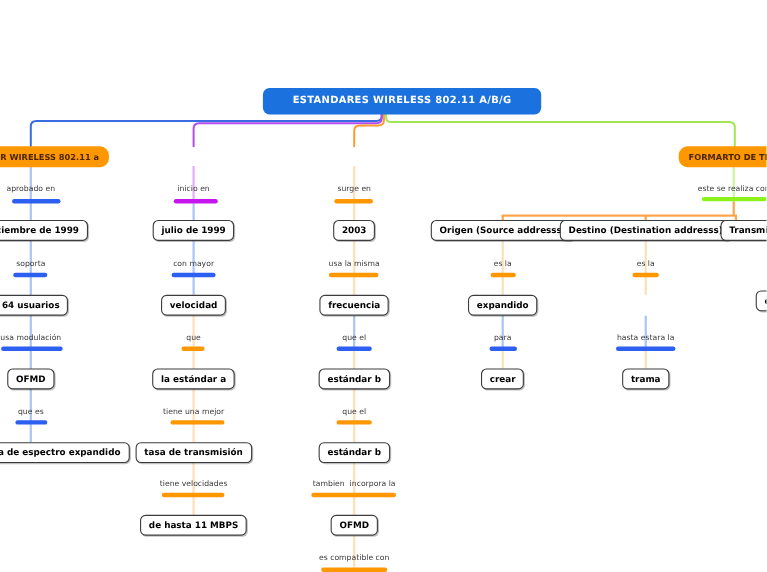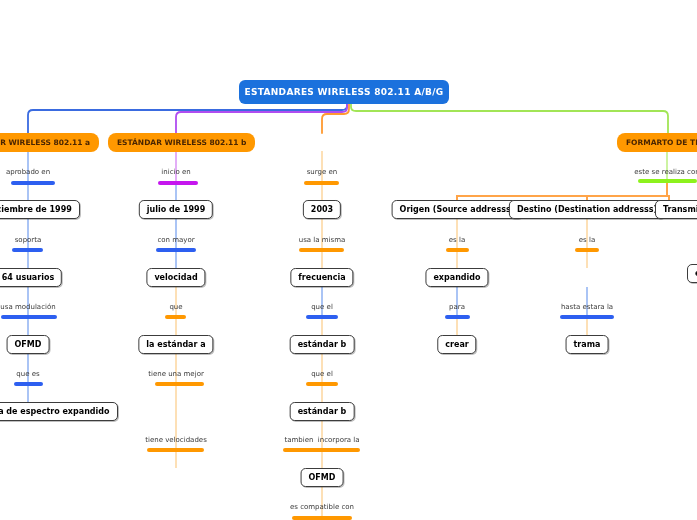--- a/index.html
+++ b/index.html
@@ -1,19 +1,19 @@
 <!DOCTYPE html>
 <html><head>
 <meta charset="utf-8">
 <style>
   html,body{margin:0;padding:0;background:#fff;}
   .canvas{position:relative;width:697px;height:520px;background:#ffffff;overflow:hidden;
           font-family:"DejaVu Sans","Liberation Sans",sans-serif;}
   svg.wires{position:absolute;left:0;top:0;pointer-events:none;}
-  .title{position:absolute;left:239px;top:80px;width:210px;height:24px;background:#1b71dd;
+  .title{position:absolute;left:239px;top:80px;width:253px;height:24px;background:#1b71dd;
          border-radius:6px;color:#ffffff;font-weight:bold;font-size:9px;letter-spacing:.3px;
          display:flex;align-items:center;justify-content:center;white-space:pre;}
   .hdr{position:absolute;top:133px;height:19px;background:#ff9800;border-radius:8px;
        color:#4a2500;font-weight:bold;font-size:7.5px;display:flex;align-items:center;
        padding:0 9px;white-space:pre;box-sizing:border-box;}
   .node{position:absolute;background:#fff;border:1.4px solid #3c3c3c;border-radius:5px;
         font-weight:bold;font-size:8px;color:#000;padding:4px 7px;white-space:pre;
         box-shadow:1px 1px 0 rgba(0,0,0,.25);}
   .node.c{transform:translateX(-50%);}
   .lbl{position:absolute;font-size:7px;color:#3a3a3a;transform:translateX(-50%);white-space:pre;}
@@ -53,21 +53,20 @@
   <div class="vl porange" style="left:456px;top:219px;height:49px"></div>
   <div class="vl pblue" style="left:456px;top:287px;height:29px"></div>
   <div class="vl porange" style="left:456px;top:316px;height:19px"></div>
   <div class="vl porange" style="left:586px;top:219px;height:49px"></div>
   <div class="vl pblue" style="left:586px;top:287px;height:29px"></div>
   <div class="vl porange" style="left:586px;top:316px;height:19px"></div>
 
   <div class="title">ESTANDARES WIRELESS 802.11 A/B/G</div>
 
   <div class="hdr" style="left:-48px">ESTÁNDAR WIRELESS 802.11 a</div>
-  <div class="hdr" style="left:108px">ESTÁNDAR WIRELESS 802.11 b</div>
   <div class="hdr" style="left:617px">FORMARTO DE TRAMA</div>
 
   <div class="lbl" style="left:28px;top:168px">aprobado en</div>
   <div class="bar blue" style="left:11px;top:181px;width:44px"></div>
   <div class="node" style="left:-20px;top:200px">diciembre de 1999</div>
   <div class="lbl" style="left:28px;top:236px">soporta</div>
   <div class="bar blue" style="left:12px;top:248px;width:31px"></div>
   <div class="node c" style="left:28px;top:268px">64 usuarios</div>
   <div class="lbl" style="left:28px;top:303px">usa modulación</div>
   <div class="bar blue" style="left:1px;top:315px;width:56px"></div>
@@ -80,22 +79,24 @@
   <div class="bar magenta" style="left:158px;top:181px;width:40px"></div>
   <div class="node c" style="left:176px;top:200px">julio de 1999</div>
   <div class="lbl" style="left:176px;top:236px">con mayor</div>
   <div class="bar blue" style="left:156px;top:248px;width:40px"></div>
   <div class="node c" style="left:176px;top:268px">velocidad</div>
   <div class="lbl" style="left:176px;top:303px">que</div>
   <div class="bar orange" style="left:165px;top:315px;width:21px"></div>
   <div class="node c" style="left:176px;top:335px">la estándar a</div>
   <div class="lbl" style="left:176px;top:370px">tiene una mejor</div>
   <div class="bar orange" style="left:155px;top:382px;width:49px"></div>
+  <div class="node c" style="left:176px;top:402px">tasa de transmisión</div>
   <div class="lbl" style="left:176px;top:436px">tiene velocidades</div>
   <div class="bar orange" style="left:147px;top:448px;width:57px"></div>
+  <div class="node c" style="left:176px;top:468px">de hasta 11 MBPS</div>
 
   <div class="lbl" style="left:322px;top:168px">surge en</div>
   <div class="bar orange" style="left:304px;top:181px;width:35px"></div>
   <div class="node c" style="left:322px;top:200px">2003</div>
   <div class="lbl" style="left:322px;top:236px">usa la misma</div>
   <div class="bar orange" style="left:299px;top:248px;width:45px"></div>
   <div class="node c" style="left:322px;top:268px">frecuencia</div>
   <div class="lbl" style="left:322px;top:303px">que el</div>
   <div class="bar blue" style="left:306px;top:315px;width:32px"></div>
   <div class="node c" style="left:322px;top:335px">estándar b</div>

